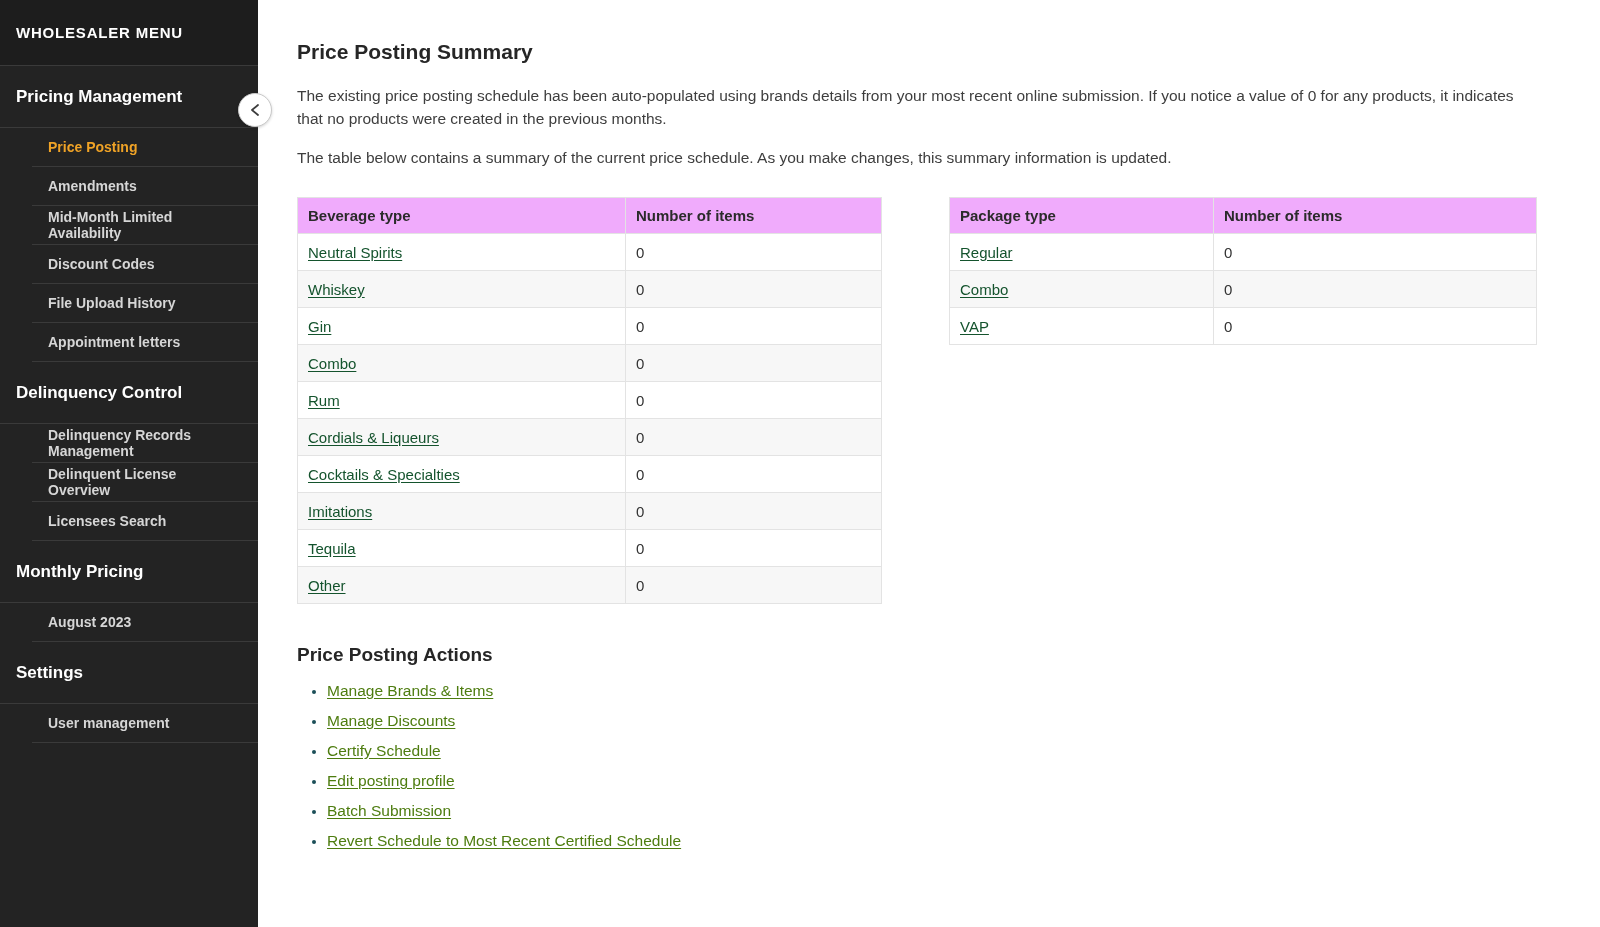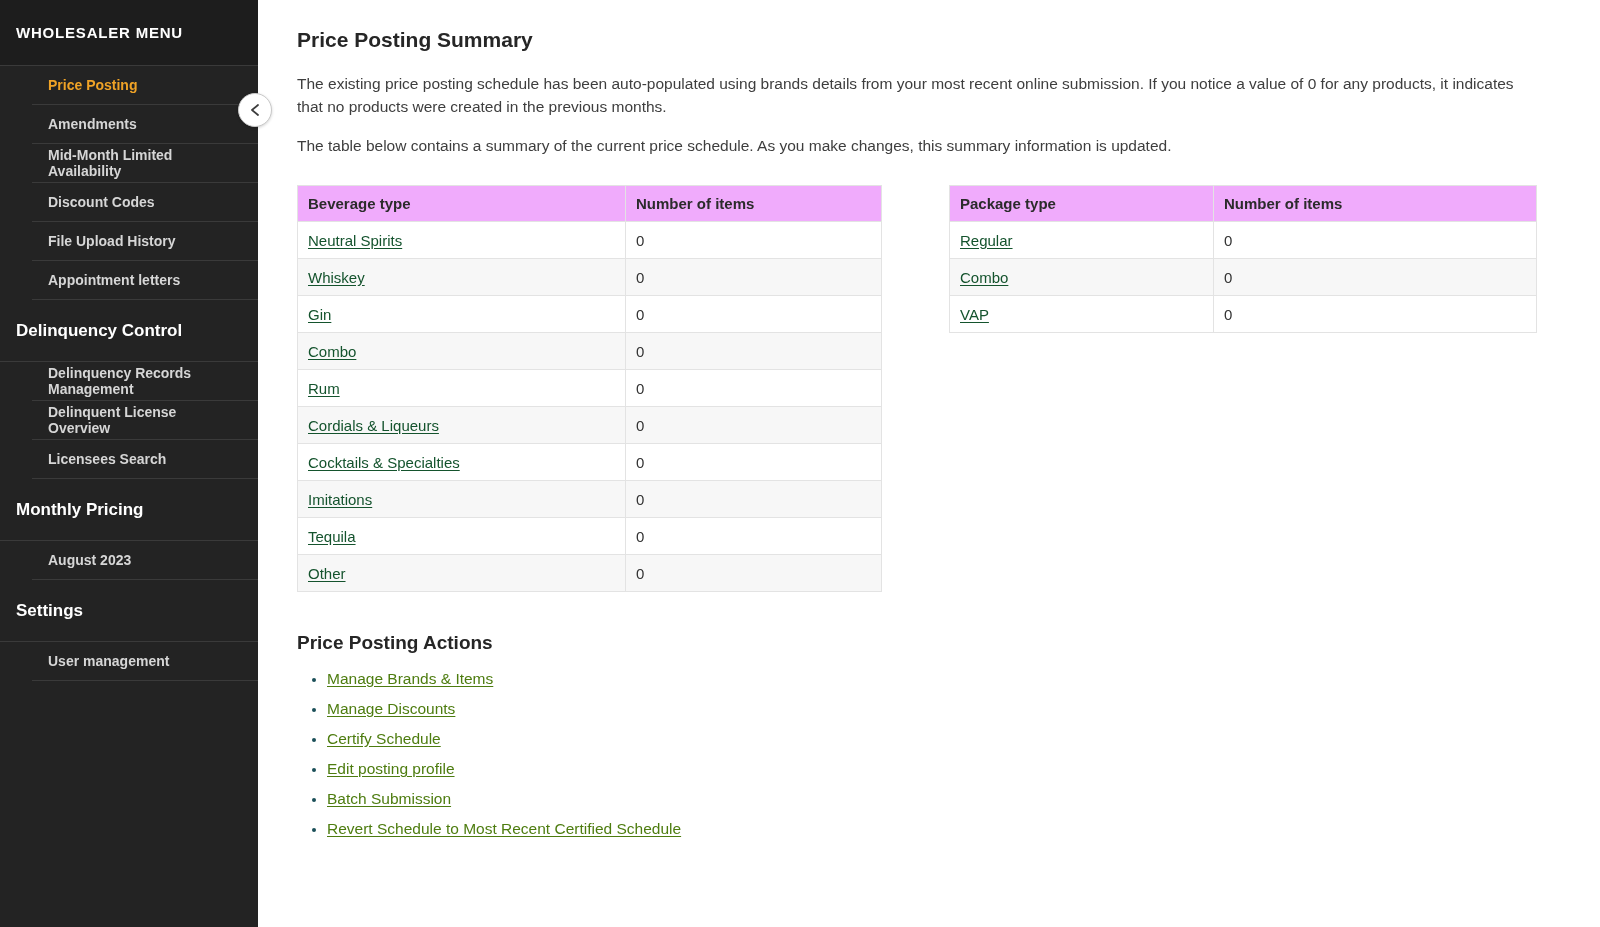--- a/index.html
+++ b/index.html
@@ -61,21 +61,21 @@
     cursor: pointer;
     z-index: 5;
   }
   .collapse-btn svg { display: block; }
 
   
   .content {
     position: absolute; left: 258px; top: 0;
     width: 1342px; height: 927px;
     background: #ffffff;
-    padding: 28px 64px 0 39px;
+    padding: 40px 64px 0 39px;
     overflow: hidden;
   }
   .page-title {
     font-size: 21px; font-weight: 700;
     color: #262626;
     margin-bottom: 20px;
   }
   .intro {
     font-size: 15.5px;
     color: #3e3e3e;
@@ -142,20 +142,21 @@
     text-underline-offset: 2px;
     cursor: pointer;
   }
 </style>
 </head>
 <body>
 
 <nav class="sidebar">
   <div class="menu-title">WHOLESALER MENU</div>
 
+  <div class="side-section-header">Pricing Management</div>
   <div class="side-item active">Price Posting</div>
   <div class="side-item">Amendments</div>
   <div class="side-item">Mid-Month Limited Availability</div>
   <div class="side-item">Discount Codes</div>
   <div class="side-item">File Upload History</div>
   <div class="side-item">Appointment letters</div>
 
   <div class="side-section-header">Delinquency Control</div>
   <div class="side-item">Delinquency Records Management</div>
   <div class="side-item">Delinquent License Overview</div>

